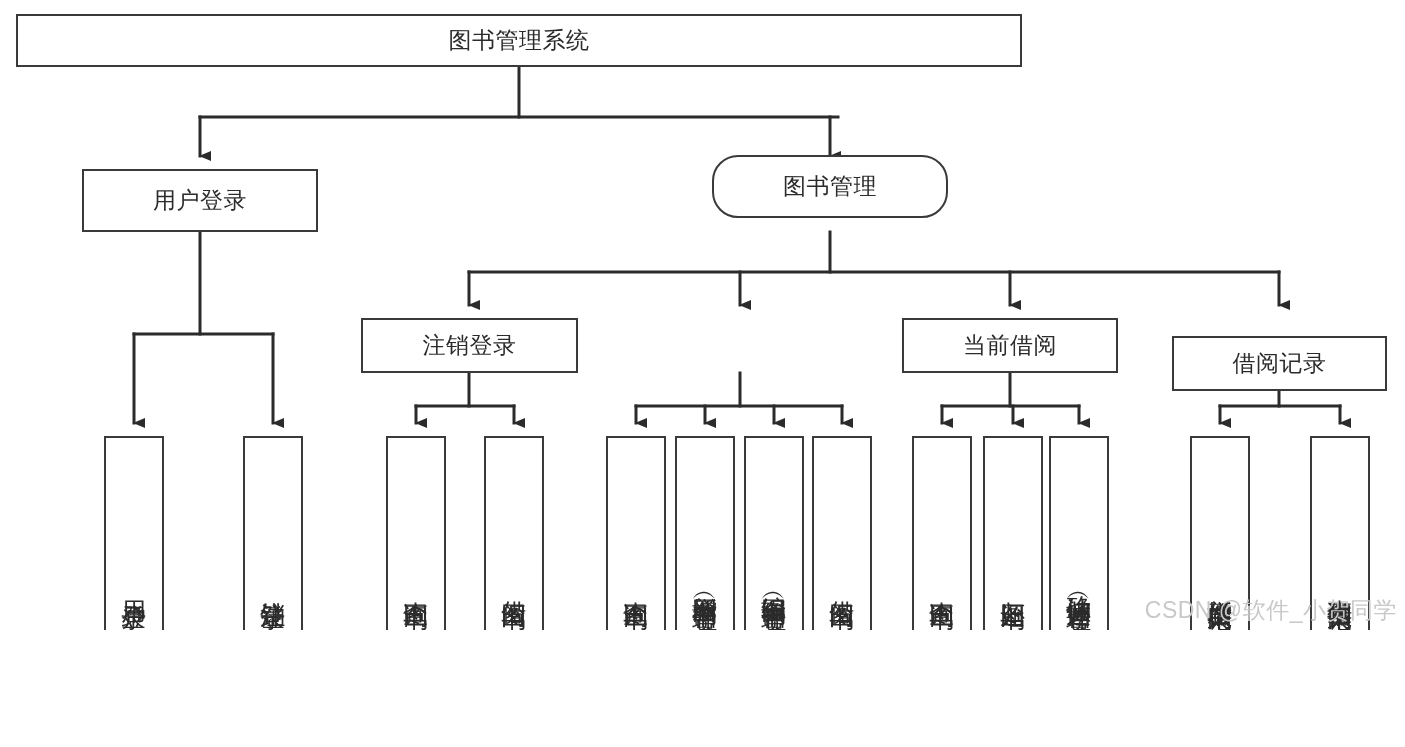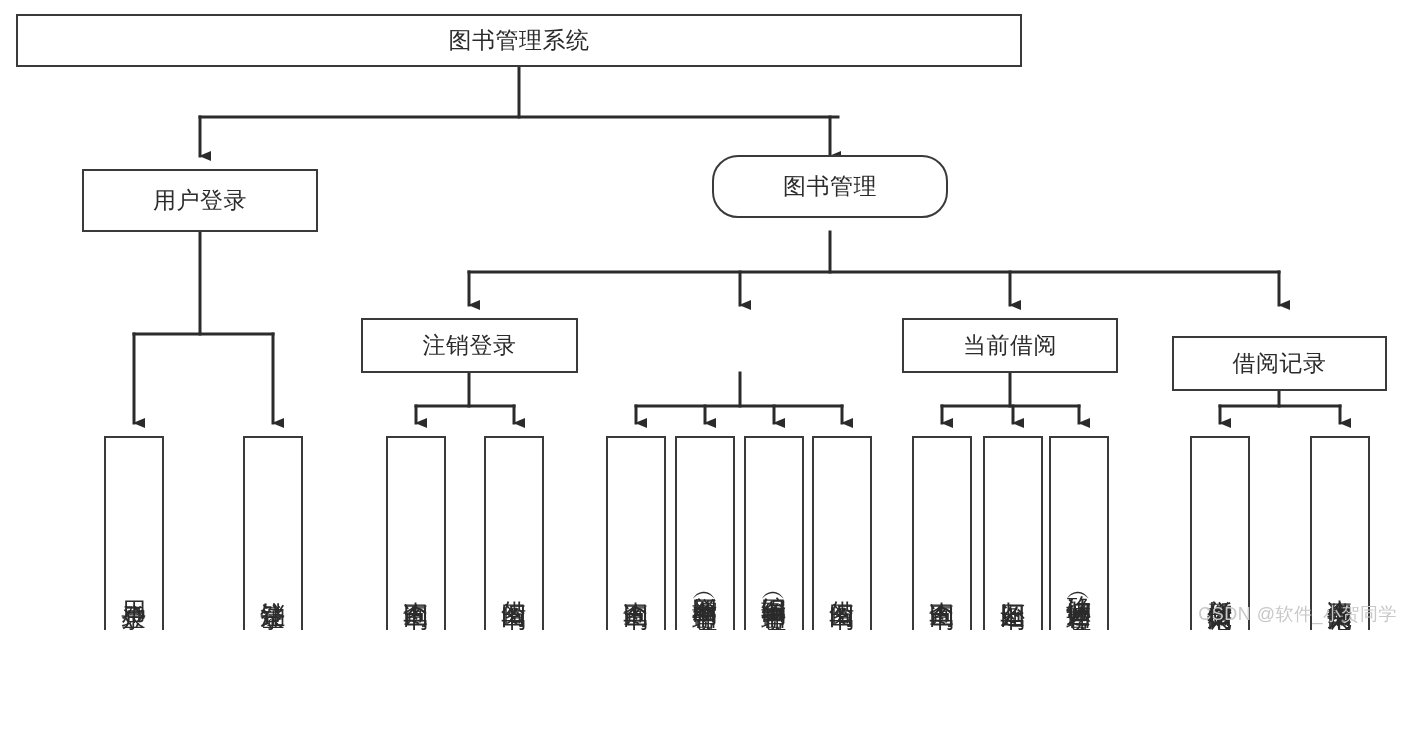--- a/index.html
+++ b/index.html
@@ -54,21 +54,21 @@
     text-orientation: upright;
     white-space: nowrap;
   }
   .node .label {
     display: block;
   }
   #watermark {
     position: absolute;
     right: 8px;
     bottom: 4px;
-    font-size: 18px;
+    font-size: 23px;
     color: #c8c8c8;
     white-space: nowrap;
     letter-spacing: 0.5px;
   }
 </style>
 </head>
 <body>
 
 <div id="canvas">
 

